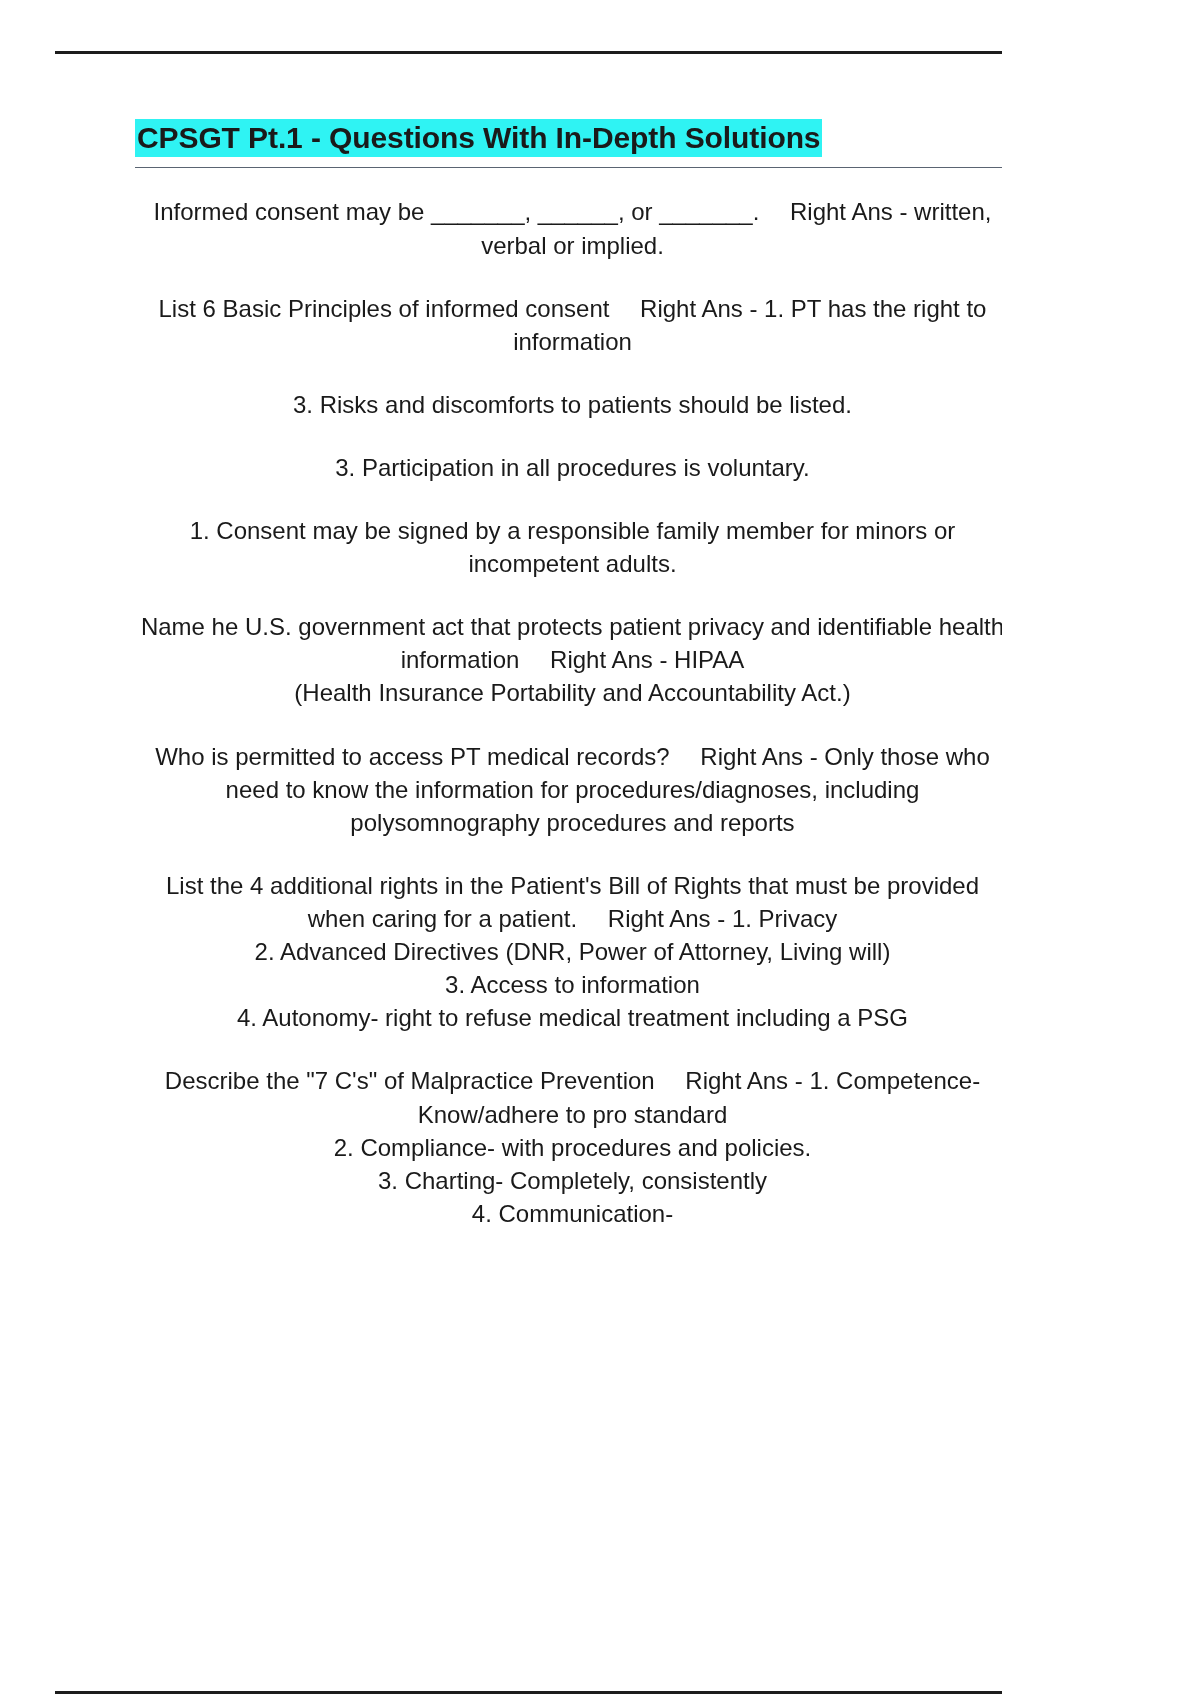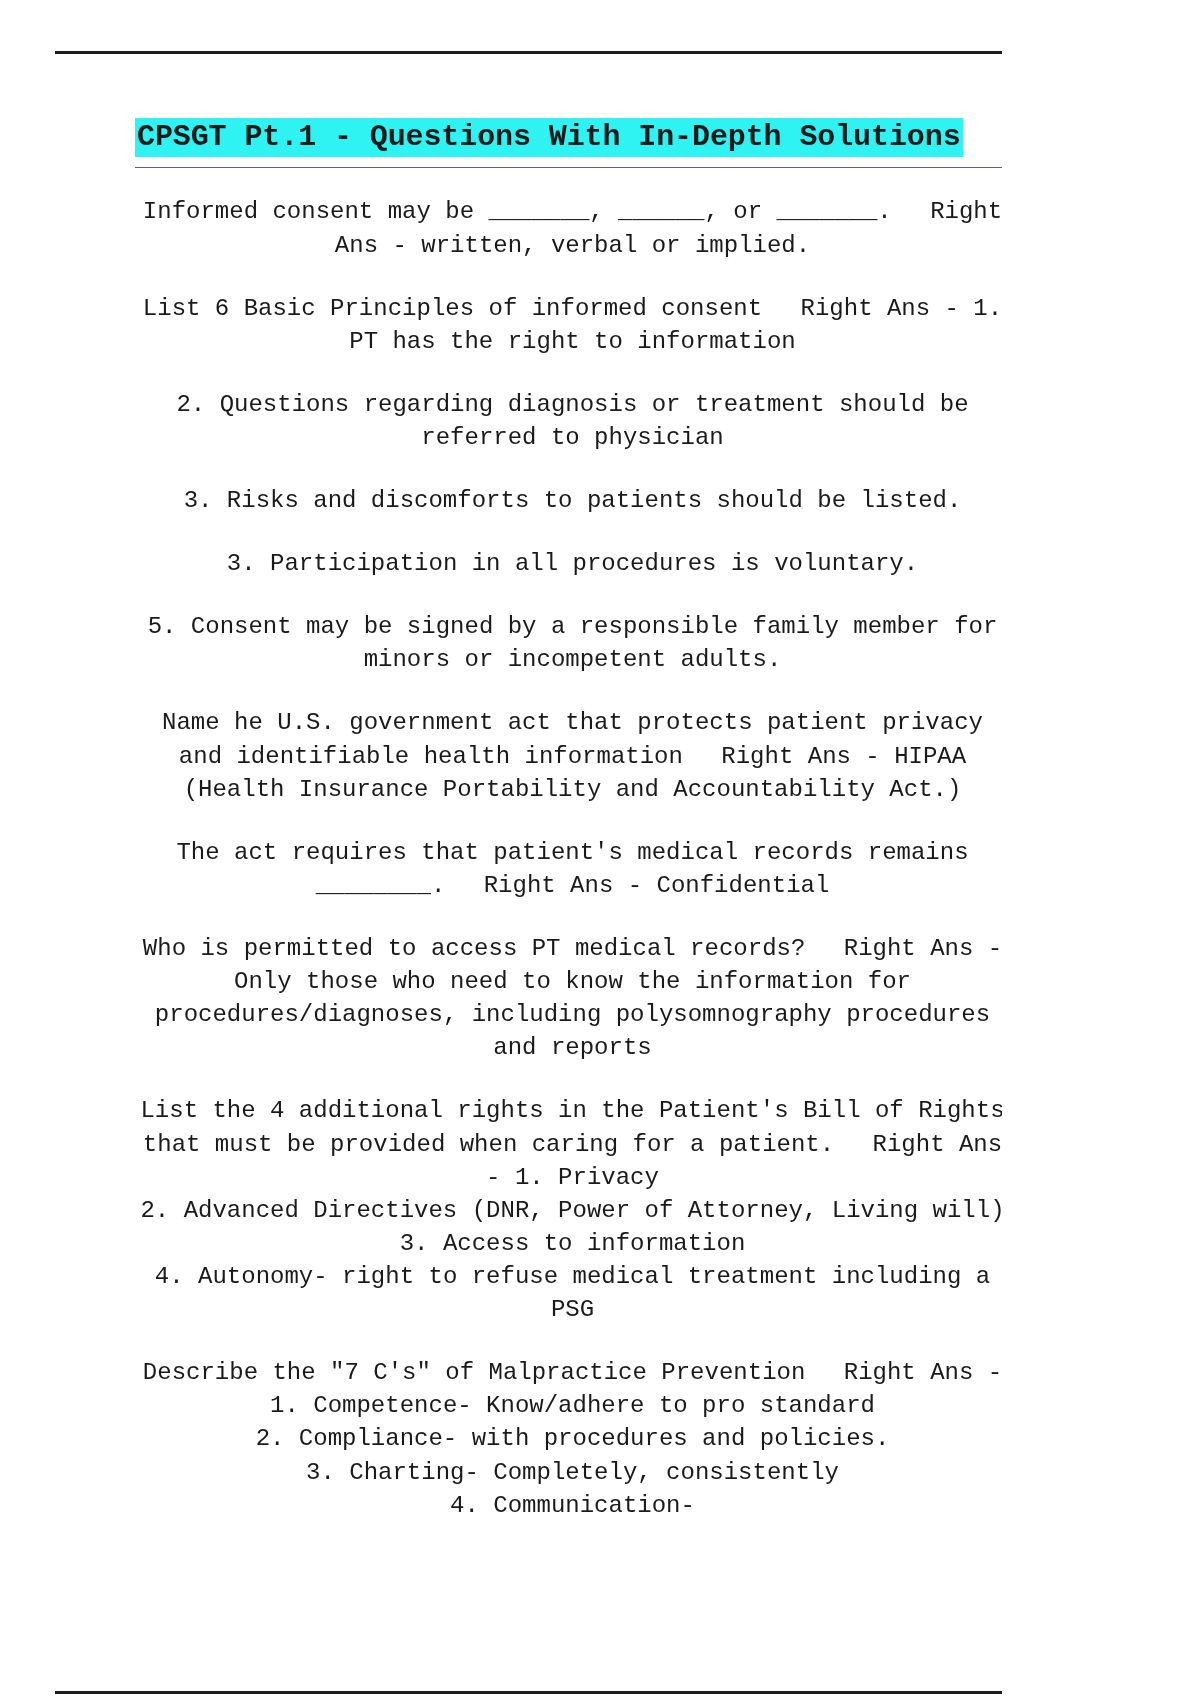--- a/index.html
+++ b/index.html
@@ -8,21 +8,21 @@
     padding: 0;
     background: #ffffff;
   }
 
   .page {
     position: relative;
     width: 1002px;
     height: 1700px;
     background: #ffffff;
     overflow: hidden;
-    font-family: Liberation Mono, monospace;
+    font-family: Liberation Sans, sans-serif;
     color: #1a1a1a;
     box-sizing: border-box;
     padding-left: 28px;
   }
 
   
   .page-rule {
     position: absolute;
     left: 55px;
     width: 1090px;
@@ -85,27 +85,25 @@
 
   <div class="content">
 
     <h1 class="doc-title"><span class="hl">CPSGT Pt.1 - Questions With In-Depth Solutions</span></h1>
 
     <div class="title-rule"></div>
 
     <div class="blocks">
       <p class="block">Informed consent may be _______, ______, or _______.  Right Ans - written, verbal or implied.</p>
       <p class="block">List 6 Basic Principles of informed consent  Right Ans - 1. PT has the right to information</p>
-      <p class="block">2. Questions regarding diagnosis or treatment should be referred to physician</p>
       <p class="block">3. Risks and discomforts to patients should be listed.</p>
       <p class="block">3. Participation in all procedures is voluntary.</p>
-      <p class="block">5. Consent may be signed by a responsible family member for minors or incompetent adults.</p>
+      <p class="block">1. Consent may be signed by a responsible family member for minors or incompetent adults.</p>
       <p class="block">Name he U.S. government act that protects patient privacy and identifiable health information  Right Ans - HIPAA
 (Health Insurance Portability and Accountability Act.)</p>
-      <p class="block">The act requires that patient's medical records remains ________.  Right Ans - Confidential</p>
       <p class="block">Who is permitted to access PT medical records?  Right Ans - Only those who need to know the information for procedures/diagnoses, including polysomnography procedures and reports</p>
       <p class="block">List the 4 additional rights in the Patient's Bill of Rights that must be provided when caring for a patient.  Right Ans - 1. Privacy
 2. Advanced Directives (DNR, Power of Attorney, Living will)
 3. Access to information
 4. Autonomy- right to refuse medical treatment including a PSG</p>
       <p class="block">Describe the "7 C's" of Malpractice Prevention  Right Ans - 1. Competence- Know/adhere to pro standard
 2. Compliance- with procedures and policies.
 3. Charting- Completely, consistently
 4. Communication-</p>
     </div>

